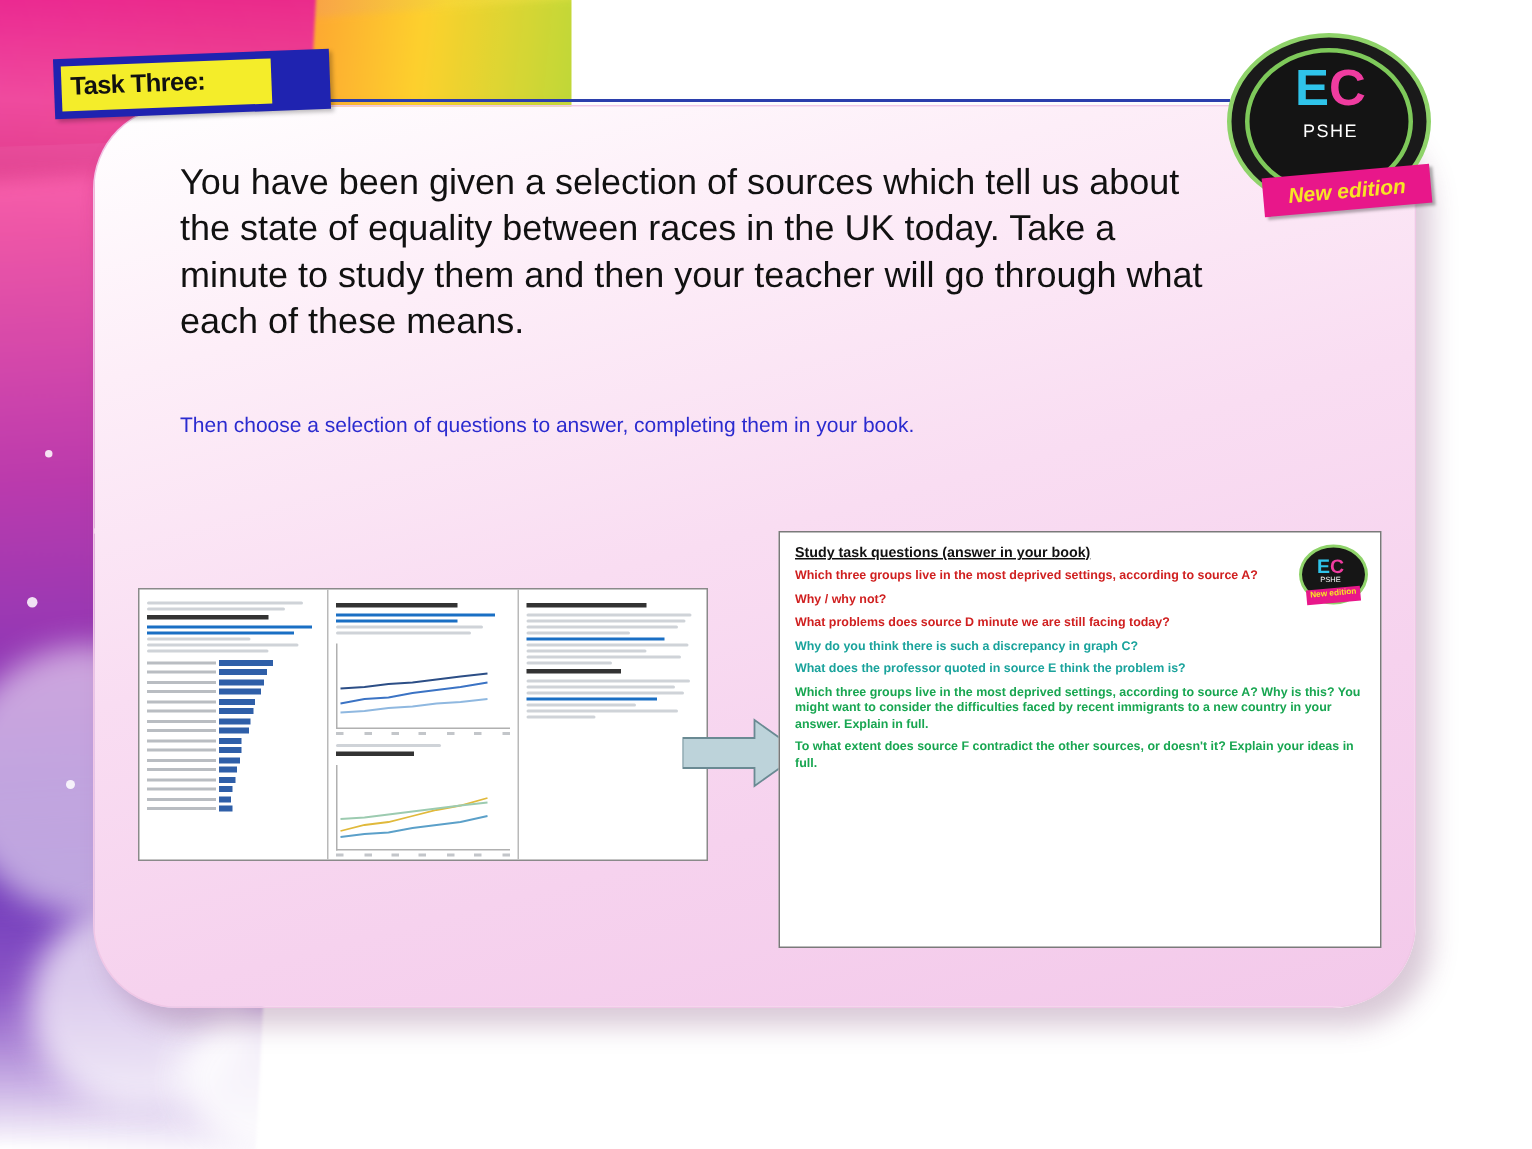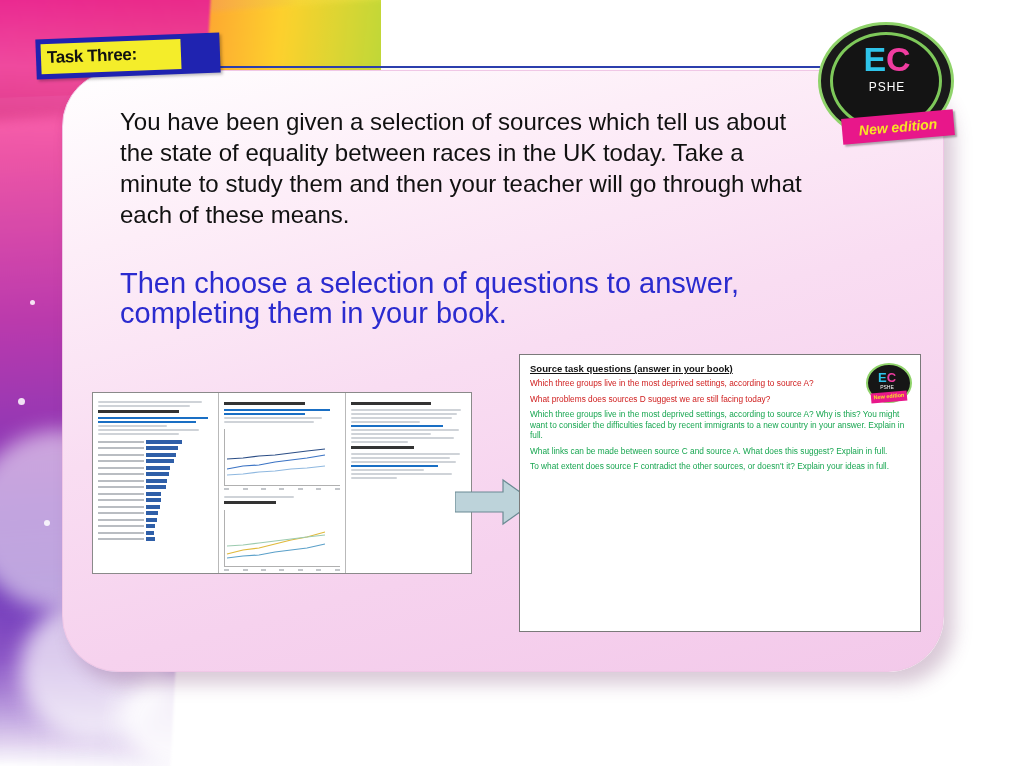--- a/index.html
+++ b/index.html
@@ -67,21 +67,21 @@
   #logo .ec .c{color:#f03ca0;}
   #logo .pshe{position:absolute;left:0;right:0;top:58px;text-align:center;color:#fff;font-size:12px;
      letter-spacing:1px;}
   #logo .newedition{position:absolute;left:24px;top:92px;width:112px;height:26px;background:#e8178a;
      transform:rotate(-5deg);box-shadow:2px 2px 2px rgba(0,0,0,.3);}
   #logo .newedition span{position:absolute;left:0;right:0;top:5px;text-align:center;color:#f7e425;
      font-weight:bold;font-size:14px;font-style:italic;}
 
   
   #body-text{position:absolute;left:120px;top:106px;width:690px;color:#111;font-size:24px;line-height:31px;}
-  #then-text{position:absolute;left:120px;top:268px;width:690px;color:#2b2bcf;font-size:29px;line-height:30px;}
+  #then-text{position:absolute;left:120px;top:268px;width:690px;color:#2b2bcf;font-size:14px;line-height:30px;}
 
   
   #sources{position:absolute;left:92px;top:392px;width:378px;height:180px;background:#fff;
      border:1px solid #8a8a8a;display:flex;}
   #sources .pg{flex:1;position:relative;border-right:1px solid #b9b9b9;padding:6px 5px;overflow:hidden;}
   #sources .pg:last-child{border-right:none;}
   .ln{height:2px;background:#9aa0a6;margin:2px 0;border-radius:1px;}
   .ln.t{background:#cfd3d8;}
   .hd{height:3px;background:#333;margin:3px 0 4px 0;width:70%;}
   .lnk{height:2px;background:#1a6fc4;margin:2px 0;}
@@ -96,21 +96,21 @@
   .xlabels{display:flex;justify-content:space-between;margin-top:2px;}
   .xlabels i{display:block;width:5px;height:2px;background:#c3c6ca;}
 
   
   #arrow{position:absolute;left:455px;top:478px;width:80px;height:48px;}
 
   
   #qcard{position:absolute;left:519px;top:354px;width:402px;height:278px;background:#fff;
      border:1px solid #7a7a7a;padding:8px 10px;box-sizing:border-box;}
   #qcard h4{margin:0 0 4px 0;font-size:9.5px;font-weight:bold;color:#111;text-decoration:underline;}
-  #qcard p{margin:0 0 5px 0;font-size:8.3px;line-height:10.5px;}
+  #qcard p{margin:0 0 5px 0;font-size:8.3px;line-height:10.5px;font-weight:bold;}
   .q-red{color:#d02020;}
   .q-teal{color:#1aa39c;}
   .q-green{color:#18a651;}
   #qcard .mini-logo{position:absolute;right:10px;top:8px;width:44px;height:42px;}
   .mini-ring{position:absolute;left:0;top:0;width:42px;height:36px;border-radius:50%;background:#161616;
      border:2px solid #8fd36a;}
   .mini-ec{position:absolute;left:0;width:42px;top:7px;text-align:center;font-weight:bold;font-size:13px;}
   .mini-ec .e{color:#2fc4ea;} .mini-ec .c{color:#f03ca0;}
   .mini-pshe{position:absolute;left:0;width:42px;top:21px;text-align:center;color:#fff;font-size:5px;}
   .mini-new{position:absolute;left:5px;top:29px;width:36px;height:10px;background:#e8178a;transform:rotate(-5deg);}
@@ -320,20 +320,22 @@
     <div class="mini-ring"></div>
     <div class="mini-ec">
       <span class="e">E</span><span class="c">C</span>
     </div>
     <div class="mini-pshe">PSHE</div>
     <div class="mini-new">
         <span>New edition</span>
       </div>
   </div>
 
-  <h4>Source task questions (answer in your book)</h4>
+  <h4>Study task questions (answer in your book)</h4>
 
   <p class="q-red">Which three groups live in the most deprived settings, according to source A?</p>
-  <p class="q-red">What problems does sources D suggest we are still facing today?</p>
+  <p class="q-red">Why / why not?</p>
+  <p class="q-red">What problems does source D minute we are still facing today?</p>
+  <p class="q-teal">Why do you think there is such a discrepancy in graph C?</p>
+  <p class="q-teal">What does the professor quoted in source E think the problem is?</p>
   <p class="q-green">Which three groups live in the most deprived settings, according to source A? Why is this? You might want to consider the difficulties faced by recent immigrants to a new country in your answer. Explain in full.</p>
-  <p class="q-green">What links can be made between source C and source A. What does this suggest? Explain in full.</p>
   <p class="q-green">To what extent does source F contradict the other sources, or doesn't it? Explain your ideas in full.</p>
 </div>
 
 </body></html>

